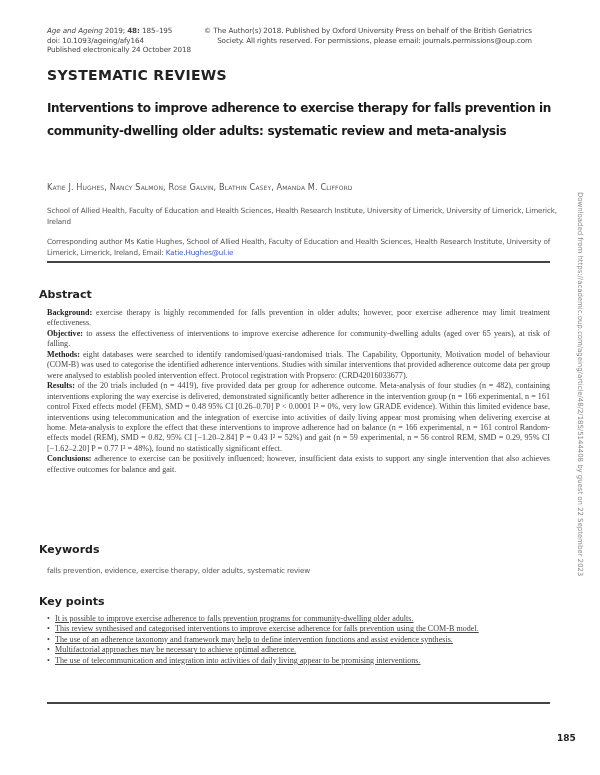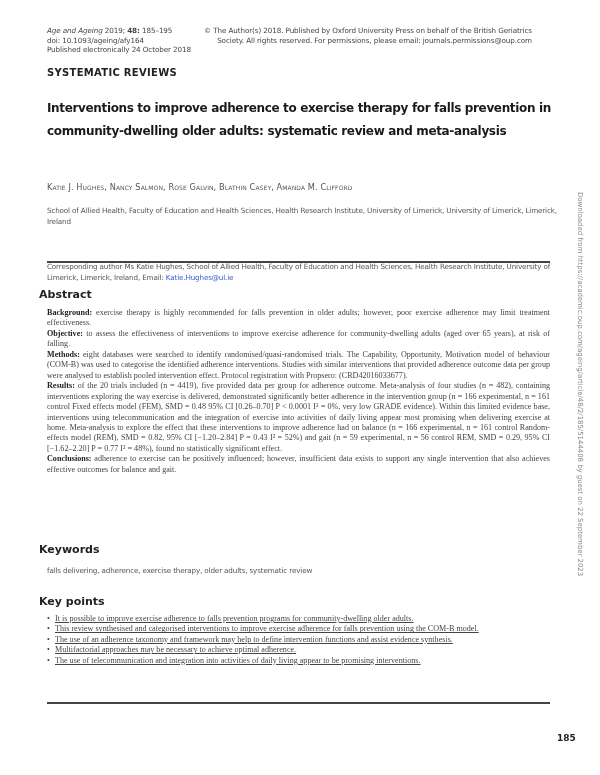--- a/index.html
+++ b/index.html
@@ -3,29 +3,29 @@
 <meta charset="utf-8">
 <style>
   html, body { margin: 0; padding: 0; background: #ffffff; }
   body { width: 600px; height: 775px; position: relative; overflow: hidden; color: #222; }
   .page { position: absolute; left: 0; top: 0; width: 600px; height: 678px; }
 
   .hdr-left { position: absolute; left: 47px; top: 26px; font-family: "DejaVu Sans", sans-serif; font-size: 7.2px; line-height: 9.6px; color: #444; letter-spacing: -0.1px; }
   .hdr-left .j { font-style: italic; }
   .hdr-right { position: absolute; right: 68px; top: 26px; text-align: right; font-family: "DejaVu Sans", sans-serif; font-size: 7.2px; line-height: 10px; color: #444; letter-spacing: -0.1px; }
 
-  .section-label { position: absolute; left: 47px; top: 67px; font-family: "DejaVu Sans", sans-serif; font-weight: bold; font-size: 10px; letter-spacing: 0.3px; color: #222; }
+  .section-label { position: absolute; left: 47px; top: 67px; font-family: "DejaVu Sans", sans-serif; font-weight: bold; font-size: 14px; letter-spacing: 0.3px; color: #222; }
 
   .title { position: absolute; left: 47px; top: 97px; width: 520px; font-family: "DejaVu Sans", sans-serif; font-weight: bold; font-size: 12px; line-height: 22.5px; color: #1a1a1a; letter-spacing: -0.35px; }
 
   .authors { position: absolute; left: 47px; top: 182px; font-family: "DejaVu Sans", sans-serif; font-size: 8.2px; color: #555; letter-spacing: 0.1px; }
   .authors .sc { font-variant: small-caps; text-align: center; }
 
   .affil { position: absolute; left: 47px; top: 206px; width: 520px; font-family: "DejaVu Sans", sans-serif; font-size: 7.2px; line-height: 10.5px; color: #555; letter-spacing: -0.15px; }
-  .corr { position: absolute; left: 47px; top: 237px; width: 520px; font-family: "DejaVu Sans", sans-serif; font-size: 7.2px; line-height: 10.5px; color: #555; letter-spacing: -0.15px; margin-top: 25px; }
+  .corr { position: absolute; left: 47px; top: 237px; width: 520px; font-family: "DejaVu Sans", sans-serif; font-size: 7.2px; line-height: 10.5px; color: #555; letter-spacing: -0.15px; }
   .corr a { color: #3b5bd6; text-decoration: none; }
 
   .rule { position: absolute; left: 47px; width: 503px; height: 2px; background: #444; }
 
   .h2 { position: absolute; left: 39px; font-family: "DejaVu Sans", sans-serif; font-weight: bold; font-size: 11px; color: #222; }
 
   .abstract { position: absolute; left: 47px; top: 308px; width: 503px; font-family: "Liberation Serif", serif; font-size: 8.1px; line-height: 10.45px; color: #444; text-align: justify; }
   .abstract p { margin: 0; }
   .abstract b { color: #222; }
 
@@ -71,21 +71,21 @@
 
   <div class="abstract">
     <p><b>Background:</b><span> exercise therapy is highly recommended for falls prevention in older adults; however, poor exercise adherence may limit treatment effectiveness.</span></p>
     <p><b>Objective:</b><span> to assess the effectiveness of interventions to improve exercise adherence for community-dwelling adults (aged over 65 years), at risk of falling.</span></p>
     <p><b>Methods:</b><span> eight databases were searched to identify randomised/quasi-randomised trials. The Capability, Opportunity, Motivation model of behaviour (COM-B) was used to categorise the identified adherence interventions. Studies with similar interventions that provided adherence outcome data per group were analysed to establish pooled intervention effect. Protocol registration with Propsero: (CRD42016033677).</span></p>
     <p><b>Results:</b><span> of the 20 trials included (n = 4419), five provided data per group for adherence outcome. Meta-analysis of four studies (n = 482), containing interventions exploring the way exercise is delivered, demonstrated significantly better adherence in the intervention group (n = 166 experimental, n = 161 control Fixed effects model (FEM), SMD = 0.48 95% CI [0.26–0.70] P &lt; 0.0001 I² = 0%, very low GRADE evidence). Within this limited evidence base, interventions using telecommunication and the integration of exercise into activities of daily living appear most promising when delivering exercise at home. Meta-analysis to explore the effect that these interventions to improve adherence had on balance (n = 166 experimental, n = 161 control Random-effects model (REM), SMD = 0.82, 95% CI [−1.20–2.84] P = 0.43 I² = 52%) and gait (n = 59 experimental, n = 56 control REM, SMD = 0.29, 95% CI [−1.62–2.20] P = 0.77 I² = 48%), found no statistically significant effect.</span></p>
     <p><b>Conclusions:</b><span> adherence to exercise can be positively influenced; however, insufficient data exists to support any single intervention that also achieves effective outcomes for balance and gait.</span></p>
   </div>
 
   <div class="h2" style="top:543px;">Keywords</div>
-  <div class="keywords">falls delivering, adherence, exercise therapy, older adults, systematic review</div>
+  <div class="keywords">falls prevention, evidence, exercise therapy, older adults, systematic review</div>
 
   <div class="h2" style="top:595px;">Key points</div>
   <ul class="keypoints">
     <li>It is possible to improve exercise adherence to falls prevention programs for community-dwelling older adults.</li>
     <li>This review synthesised and categorised interventions to improve exercise adherence for falls prevention using the COM-B model.</li>
     <li>The use of an adherence taxonomy and framework may help to define intervention functions and assist evidence synthesis.</li>
     <li>Multifactorial approaches may be necessary to achieve optimal adherence.</li>
     <li>The use of telecommunication and integration into activities of daily living appear to be promising interventions.</li>
   </ul>
 

